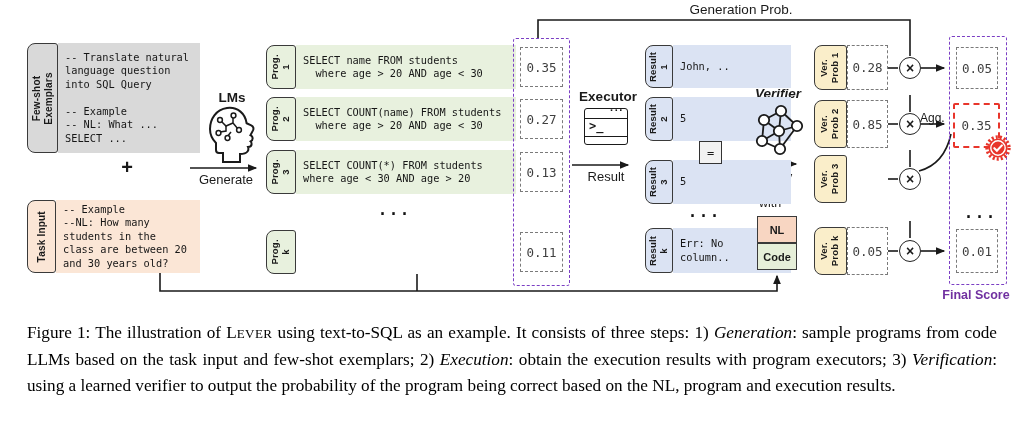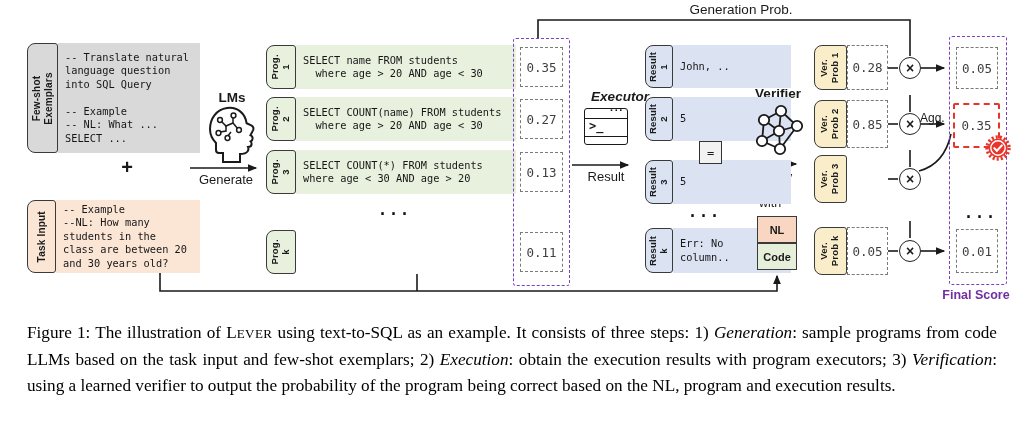--- a/index.html
+++ b/index.html
@@ -149,21 +149,21 @@
 k</div>
       </div>
 
     <div class="small-label" style="left:666px;top:2px;width:150px;font-size:13.5px;">Generation Prob.</div>
     <div class="pcol" style="left:513px;top:38px;width:57px;height:248px;"></div>
     <div class="dashedbox" style="left:520px;top:47px;width:43px;height:40px;">0.35</div>
     <div class="dashedbox" style="left:520px;top:99px;width:43px;height:40px;">0.27</div>
     <div class="dashedbox" style="left:520px;top:152px;width:43px;height:40px;">0.13</div>
     <div class="dashedbox" style="left:520px;top:232px;width:43px;height:40px;">0.11</div>
 
-    <div class="bold-label" style="left:580px;top:89px;width:80px;font-style:italic;">Executor</div>
+    <div class="bold-label" style="left:568px;top:89px;width:80px;">Executor</div>
     <div class="term" style="left:584px;top:108px;">
       <div class="bar"></div>
         <div class="bar2"></div>
       <div class="dots3">···</div>
       <div class="prompt">&gt;_</div>
     </div>
     <div class="small-label" style="left:566px;top:169px;width:80px;">Result</div>
 
     <div class="tab" style="left:645px;top:45px;width:28px;height:43px;background:var(--result-blue)">
         <div class="tab-inner">Result
@@ -182,21 +182,21 @@
     <div class="codebox" style="left:673px;top:160px;width:118px;height:44px;background:var(--result-blue)">5</div>
     <div class="abs" style="left:699px;top:141px;width:23px;height:23px;background:#f2f2f2;border:1.5px solid #333;display:flex;align-items:center;justify-content:center;font-family:'DejaVu Sans Mono',monospace;font-size:12px;z-index:4;">=</div>
     <div class="dots" style="left:688px;top:203px;">...</div>
     <div class="tab" style="left:645px;top:228px;width:28px;height:45px;background:var(--result-blue)">
         <div class="tab-inner">Result
 k</div>
       </div>
     <div class="codebox" style="left:673px;top:228px;width:118px;height:45px;background:var(--result-blue)">Err: No
 column..</div>
 
-    <div class="bold-label" style="left:744px;top:86px;width:68px;">Verifier</div>
+    <div class="bold-label" style="left:744px;top:86px;width:68px;font-style:italic;">Verifier</div>
     <svg class="abs" style="left:754px;top:104px;z-index:2" width="50" height="52" viewBox="0 0 50 52">
       <g stroke="#1a1a1a" stroke-width="1.8">
         <line x1="27" y1="7" x2="10" y2="16"></line>
           <line x1="27" y1="7" x2="43" y2="22"></line>
         <line x1="27" y1="7" x2="25" y2="27"></line>
           <line x1="10" y1="16" x2="25" y2="27"></line>
         <line x1="10" y1="16" x2="8" y2="37"></line>
           <line x1="43" y1="22" x2="25" y2="27"></line>
         <line x1="43" y1="22" x2="26" y2="45"></line>
           <line x1="25" y1="27" x2="8" y2="37"></line>

